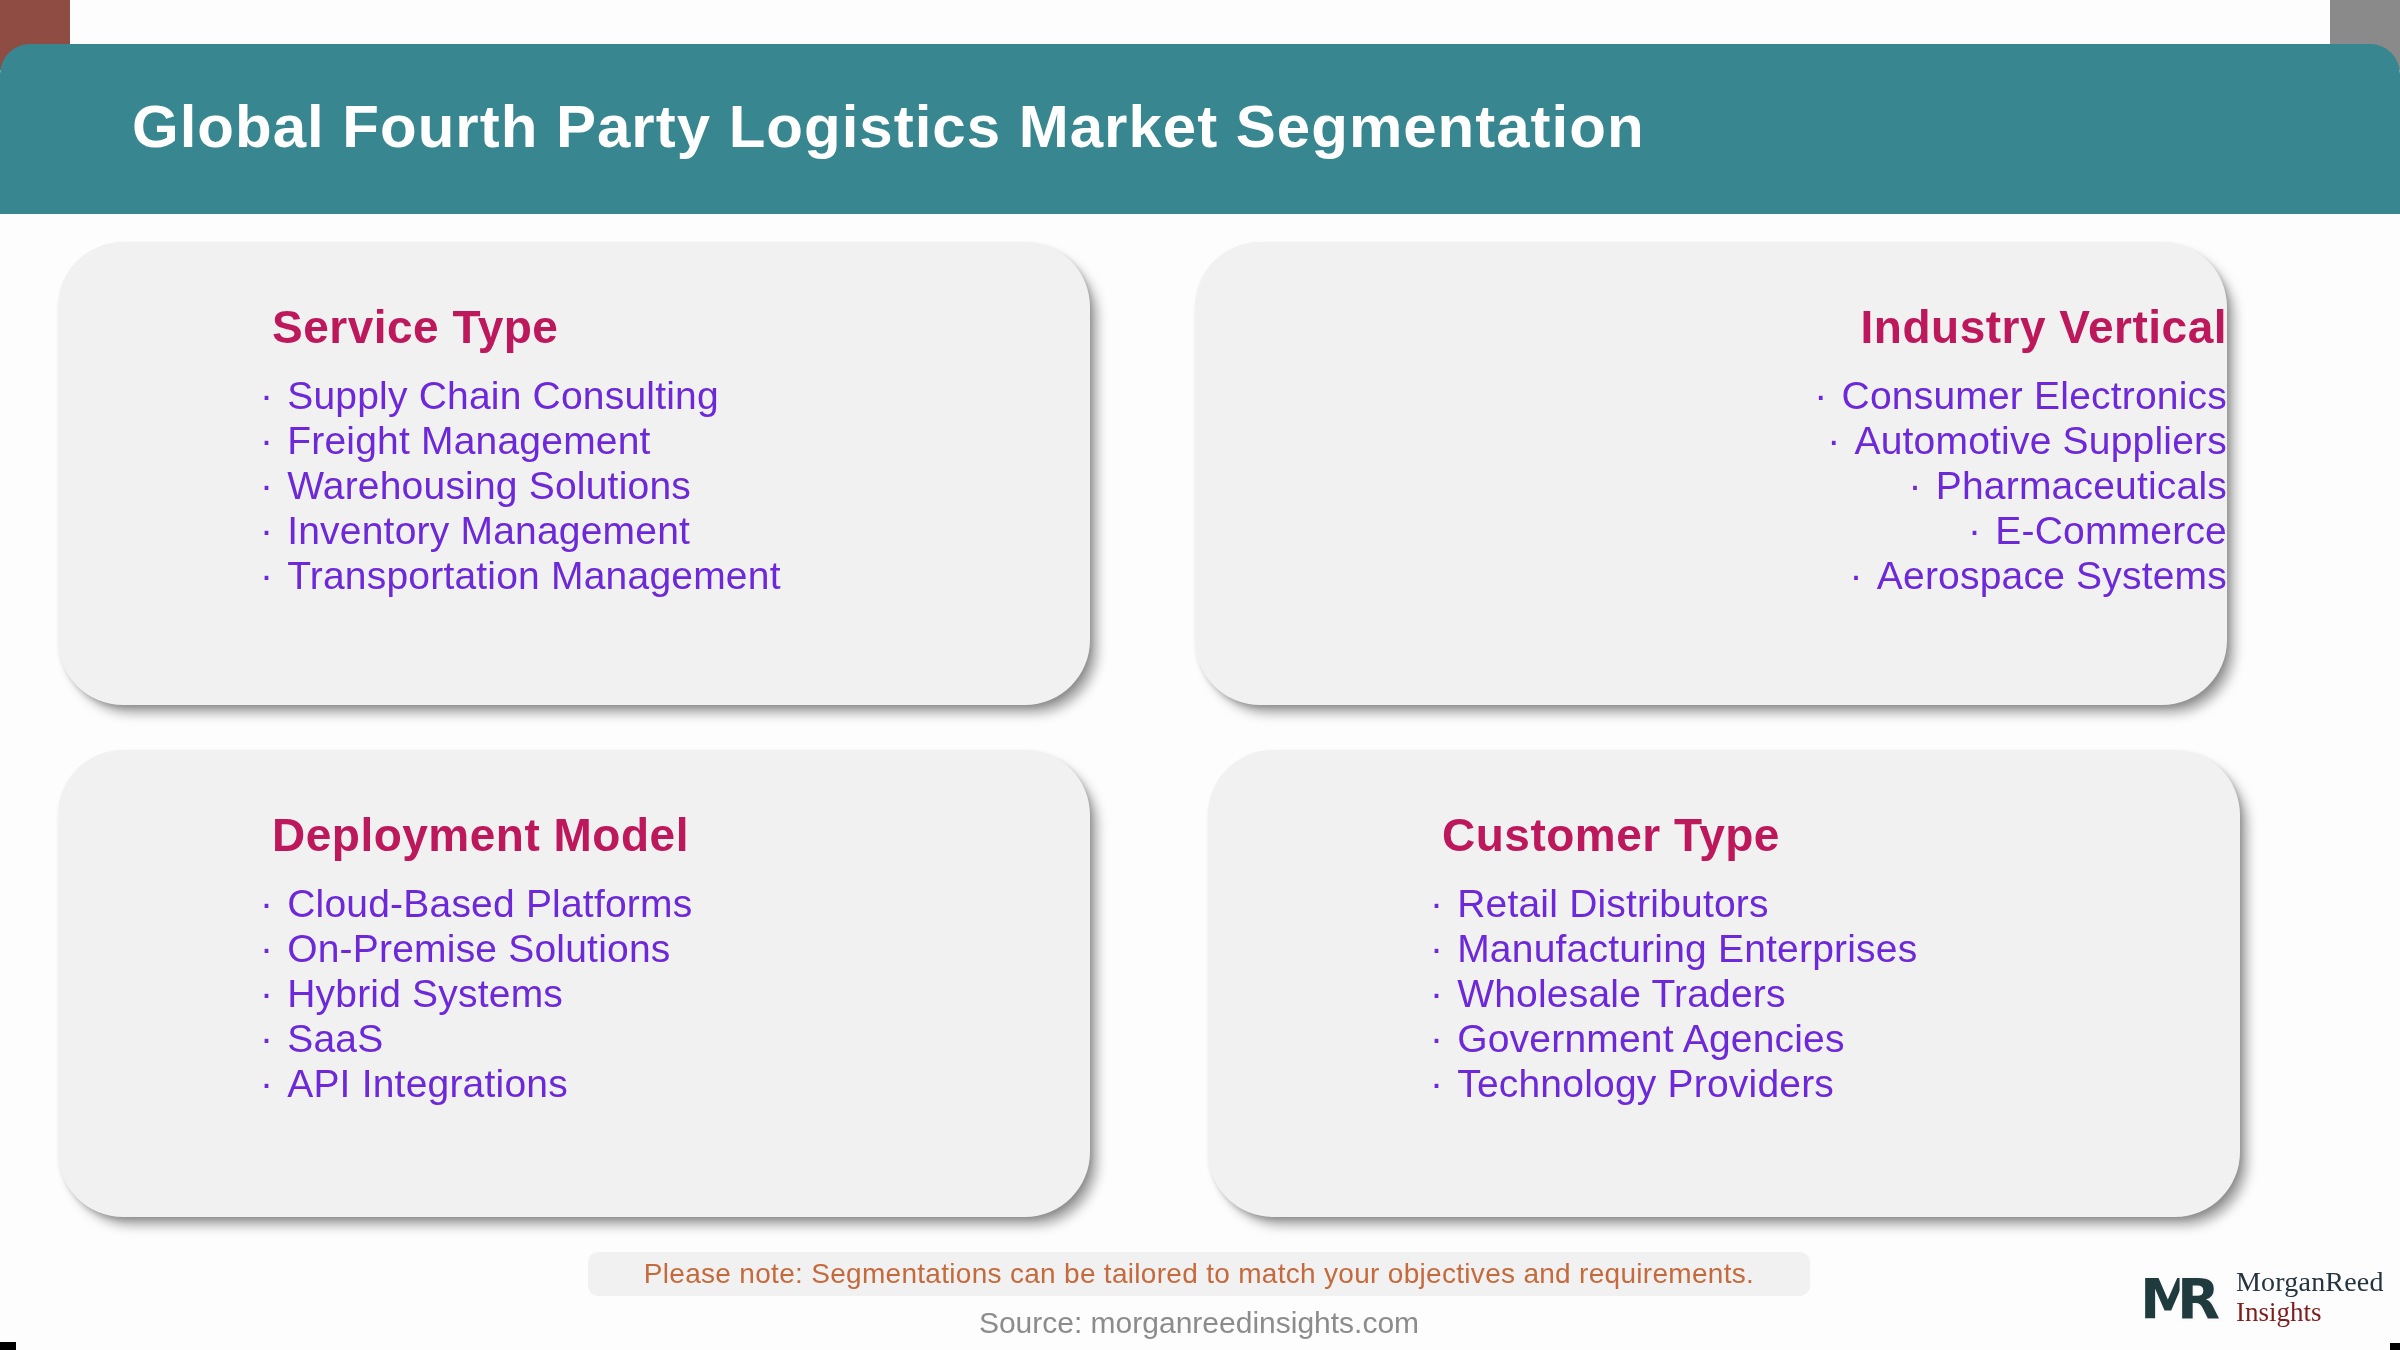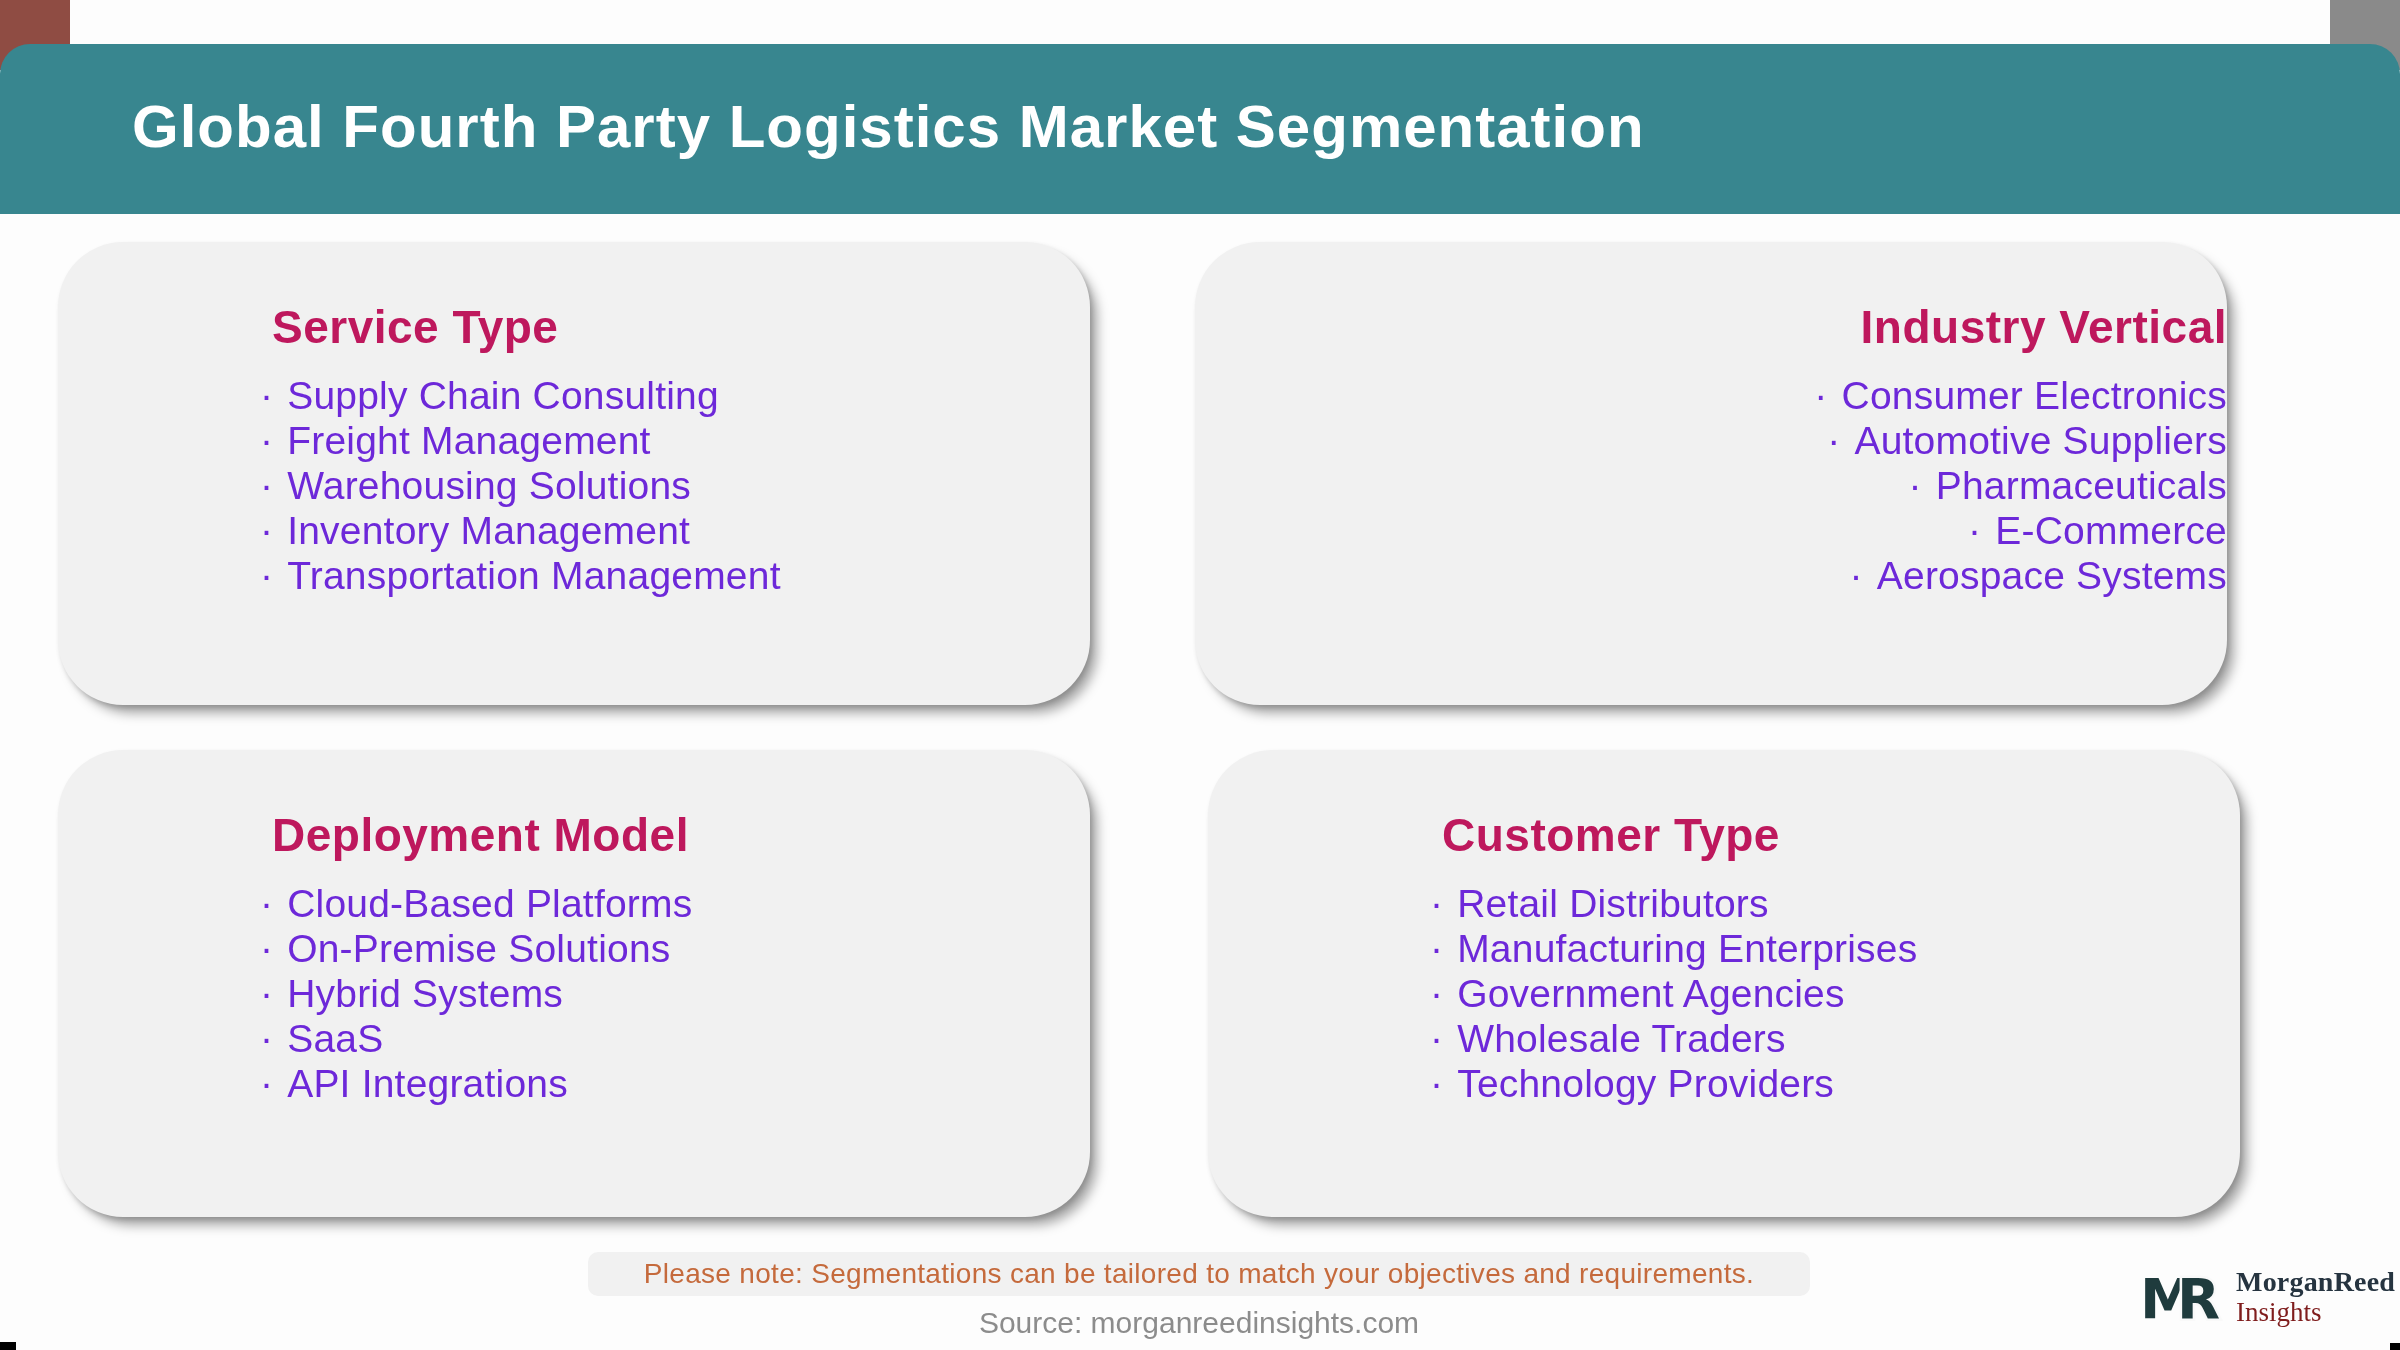--- a/index.html
+++ b/index.html
@@ -53,21 +53,21 @@
     position:absolute;left:588px;top:1303px;width:1222px;height:40px;
     text-align:center;color:#8c8c8c;font-size:30px;line-height:40px;
   }
   
   .logo{
     position:absolute;left:2140px;top:1268px;display:flex;align-items:center;
     gap:10px;
   }
   .logo-mark{display:block;}
   .logo-text{font-family:"Liberation Serif","DejaVu Serif",serif;line-height:1;}
-  .logo-name{font-size:28px;font-weight:700;color:#263440;letter-spacing:0.2px;}
+  .logo-name{font-size:28px;font-weight:400;color:#263440;letter-spacing:0.2px;}
   .logo-sub{font-size:27px;color:#7f1d1d;margin-top:3px;}
   
   .artifact{position:absolute;background:#000;z-index:3;}
   .artifact-bl{left:0;top:1342px;width:16px;height:8px;}
   .artifact-br{left:2390px;top:1343px;width:10px;height:7px;}
 </style>
 </head>
 <body>
 
 <div class="stage">
@@ -110,22 +110,22 @@
       <li>SaaS</li>
       <li>API Integrations</li>
     </ul>
   </section>
 
   <section class="card card-br">
     <h2>Customer Type</h2>
     <ul>
       <li>Retail Distributors</li>
       <li>Manufacturing Enterprises</li>
+      <li>Wholesale Traders</li>
       <li>Government Agencies</li>
-      <li>Wholesale Traders</li>
       <li>Technology Providers</li>
     </ul>
   </section>
 
   <div class="note">
     <span>Please note: Segmentations can be tailored to match your objectives and requirements.</span>
   </div>
 
   <div class="source">Source: morganreedinsights.com</div>
 

